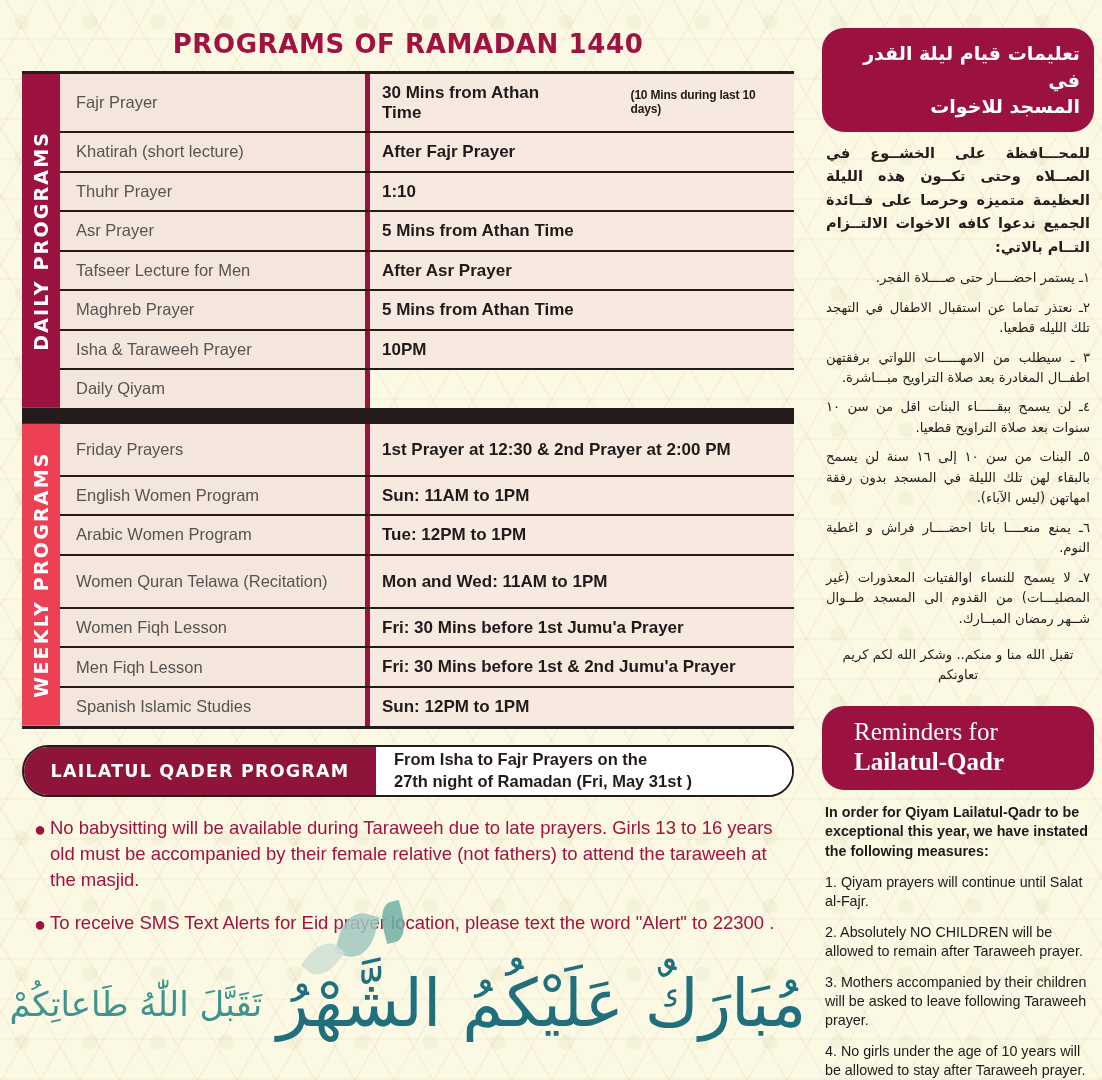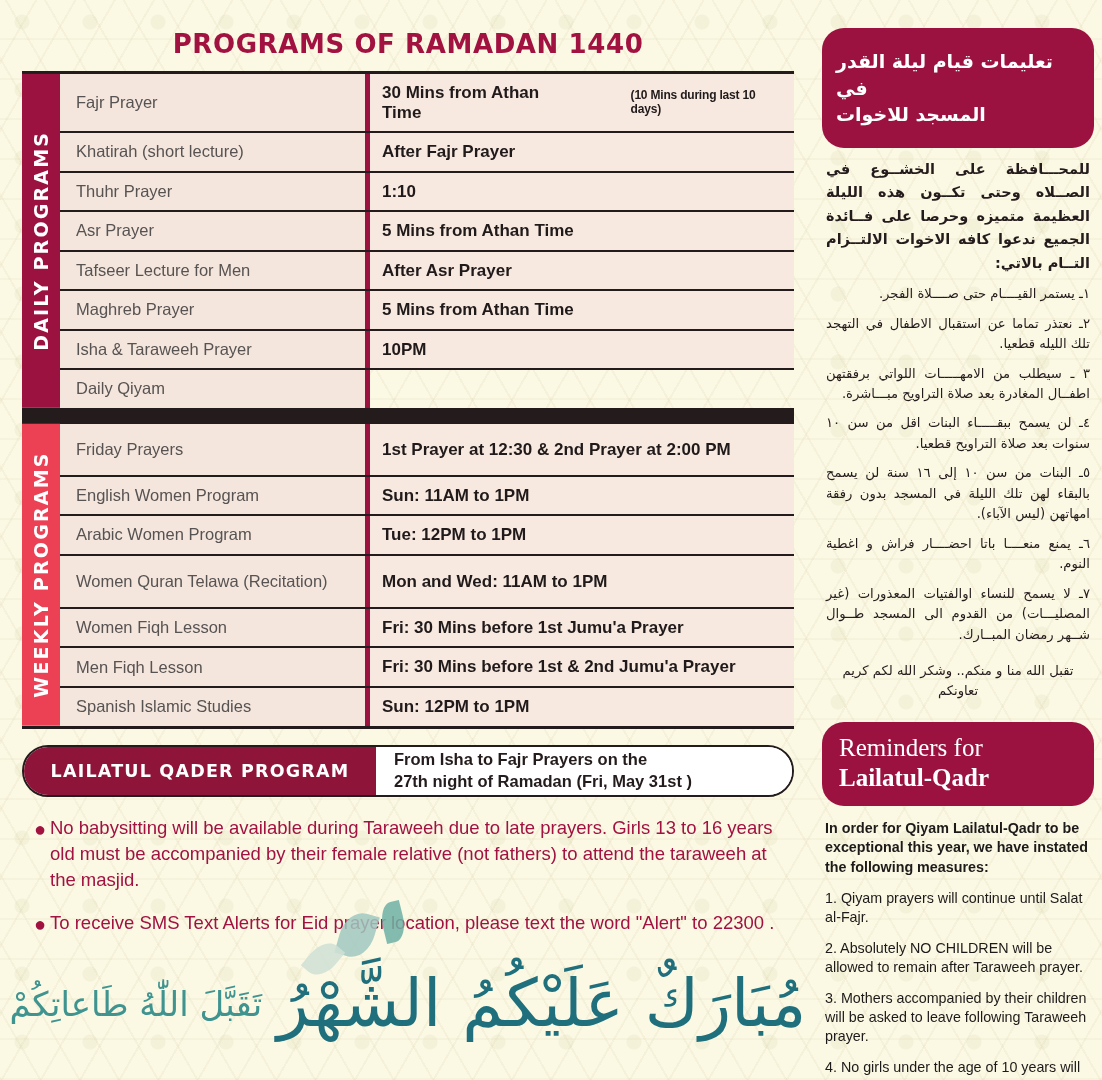--- a/index.html
+++ b/index.html
@@ -157,22 +157,22 @@
 
   
   #right {
     position: absolute; right: 0; top: 0; width: 286px; height: 1080px;
     padding: 0 8px 0 6px;
   }
   .pill-head {
     background: #9b1240;
     color: #ffffff;
     border-radius: 22px;
-    text-align: left;
-    padding: 20px 14px;
+    text-align: right;
+    padding: 12px 14px;
     margin-top: 28px;
   }
   .pill-head.arabic {
     direction: rtl;
     font-family: "DejaVu Sans", sans-serif;
     font-weight: bold;
     font-size: 19px;
     line-height: 1.4;
   }
   .ar-body {
@@ -191,21 +191,21 @@
   }
   .ar-closing {
     font-size: 13.2px; line-height: 1.55; margin-top: 16px; text-align: center;
   }
 
   .pill-head.reminders {
     font-family: "Liberation Serif", serif;
     text-align: left;
     font-size: 25px;
     line-height: 1.2;
-    padding: 11px 6px 13px 17px;
+    padding: 11px 6px 13px 32px;
     margin-top: 20px;
   }
   .pill-head.reminders .l2 { font-weight: bold; }
 
   #rem-intro {
     font-size: 14.3px; font-weight: bold; color: #1d1a1a;
     line-height: 1.36; margin-top: 13px; padding: 0 3px;
   }
   .rem-item {
     font-size: 14.3px; color: #1d1a1a; line-height: 1.33;
@@ -363,21 +363,21 @@
   <div id="right">
 
     <div class="pill-head arabic">
       <div>تعليمات قيام ليلة القدر في</div>
       <div>المسجد للاخوات</div>
     </div>
 
     <div class="ar-body">
       <div class="ar-intro">للمحـــافظة على الخشــوع في الصــلاه وحتى تكــون هذه الليلة العظيمة متميزه وحرصا على فــائدة الجميع ندعوا  كافه الاخوات  الالتــزام التــام بالاتي:</div>
       <div id="ar-items">
-          <div class="ar-item">١ـ يستمر القيــــام حتى صــــلاة الفجر.</div>
+          <div class="ar-item">١ـ يستمر احضــــار حتى صــــلاة الفجر.</div>
           <div class="ar-item">٢ـ نعتذر تماما عن استقبال الاطفال في التهجد تلك الليله قطعيا.</div>
           <div class="ar-item">٣ ـ سيطلب من الامهـــــات اللواتي برفقتهن اطفــال المغادرة بعد صلاة التراويح مبـــاشرة.</div>
           <div class="ar-item">٤ـ لن يسمح ببقـــــاء البنات اقل من سن ١٠ سنوات بعد صلاة التراويح قطعيا.</div>
           <div class="ar-item">٥ـ البنات من سن ١٠ إلى ١٦ سنة لن يسمح بالبقاء لهن تلك الليلة في المسجد بدون رفقة امهاتهن (ليس الآباء).</div>
           <div class="ar-item">٦ـ يمنع منعــــا باتا احضــــار فراش و اغطية النوم.</div>
           <div class="ar-item">٧ـ لا يسمح للنساء اوالفتيات المعذورات (غير المصليـــات) من القدوم الى المسجد  طــوال شــهر رمضان المبــارك.</div>
         </div>
       <div class="ar-closing">تقبل الله منا و منكم.. وشكر الله لكم كريم تعاونكم</div>
     </div>
 

